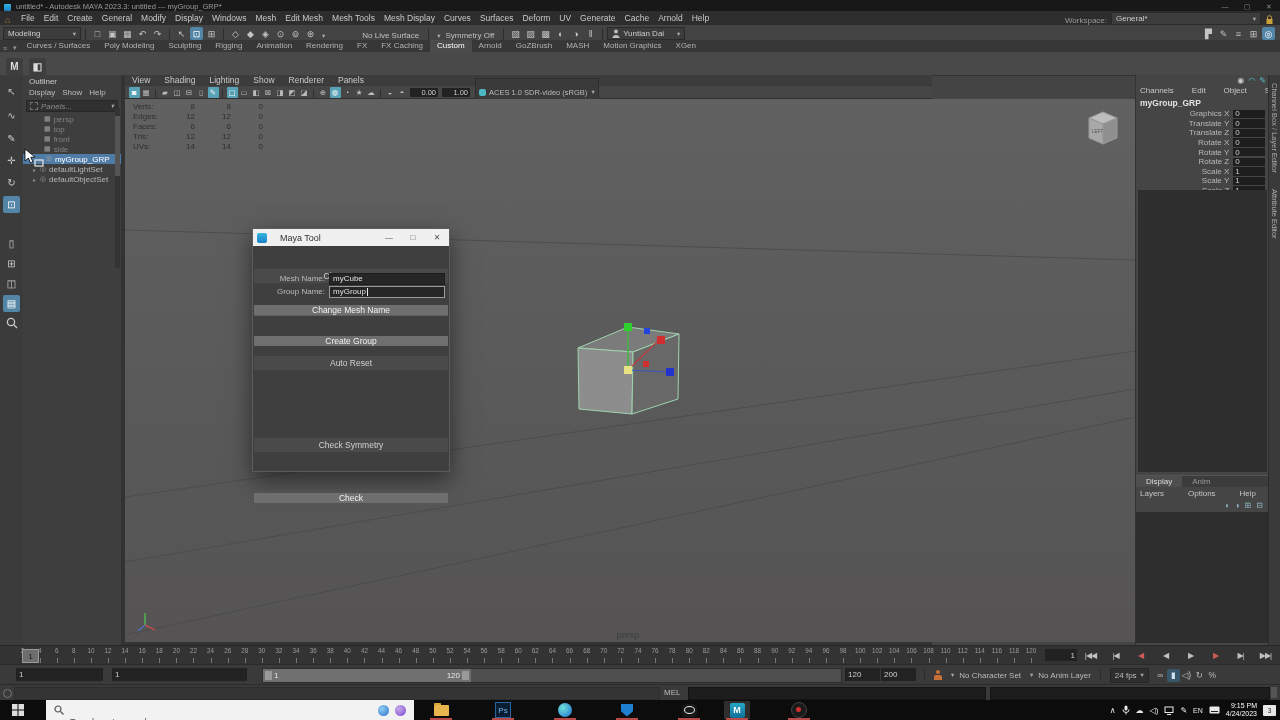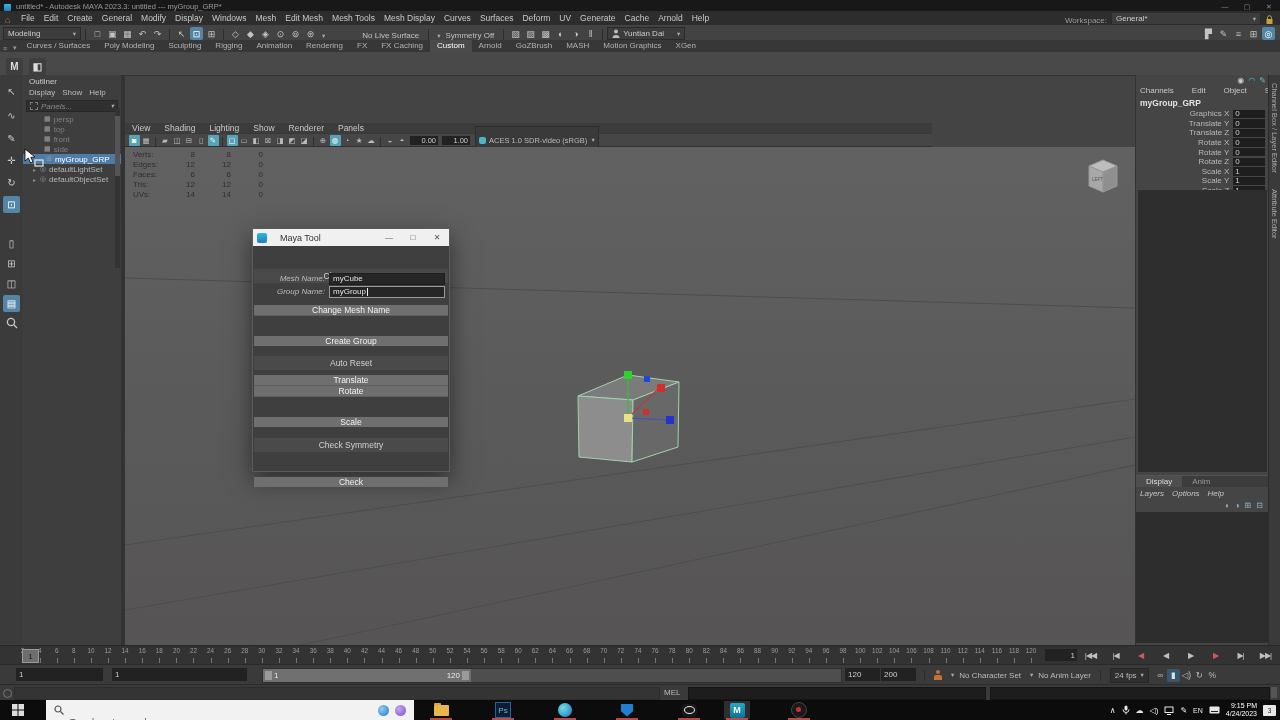--- a/index.html
+++ b/index.html
@@ -43,21 +43,21 @@
   .orow .oexp{width:7px;font-size:6px;color:#888;}
   .orow .oicn{font-size:7px;margin-right:3px;color:#9a9a9a;}
   .orow.t-cam{padding-left:14px;color:#808080;}
   .orow.t-set{padding-left:10px;color:#b5b5b5;}
   .orow.t-grp{padding-left:16px;}
   .orow.sel{background:#4f7ba7;color:#fff;}
   #oscroll{position:absolute;right:1px;top:33px;width:5px;height:160px;background:#333;}
   #oscroll i{position:absolute;left:0;top:8px;width:5px;height:60px;background:#555;}
   #osplit{left:121px;top:75px;width:4px;height:570px;background:#333;}
   
-  #viewport{left:125px;top:75px;width:807px;height:570px;background:#3c3c3c;margin-top:48px;}
+  #viewport{left:125px;top:75px;width:807px;height:570px;background:#3c3c3c;}
   #vpmenu{height:10px;display:flex;gap:14px;align-items:center;padding-left:7px;font-size:8.5px;color:#c9c9c9;background:#3c3c3c;}
   #vptools{height:12px;background:#464646;border-top:1px solid #393939;border-bottom:1px solid #2f2f2f;display:flex;align-items:center;padding-left:3px;font-size:7.5px;}
   .vico{width:11px;height:11px;display:inline-flex;align-items:center;justify-content:center;color:#bbb;margin:0 .5px;border-radius:1px;}
   .vico.on{background:#58a2b5;color:#fff;}
   .vico.isep{width:1px;height:9px;background:#2e2e2e;margin:0 3px;color:transparent;overflow:hidden;}
   .vfield{background:#222;color:#ccc;height:9px;min-width:24px;display:inline-flex;align-items:center;justify-content:flex-end;padding:0 2px;margin:0 2px;font-size:7.5px;}
   #vcspace{display:inline-flex;align-items:center;background:#3a3a3a;border:1px solid #2d2d2d;height:10px;padding:8px 3px;margin-left:3px;color:#bbb;}
   #vcspace .sw{width:7px;height:7px;background:#4db6c4;border-radius:2px;margin-right:3px;}
   #vpview{position:relative;width:1010px;height:543px;background:linear-gradient(#616161,#555353);overflow:hidden;}
   #hud{position:absolute;left:8px;top:2px;font-size:8px;color:#2e2e2e;}
@@ -68,21 +68,21 @@
   #persp{position:absolute;left:463px;top:531px;width:80px;text-align:center;font-size:9px;color:#3d3d3d;}
   #vpbottom{height:5px;background:#333;}
   
   #dlg{left:252px;top:228px;width:196px;height:242px;background:#3f3f3f;border:1px solid #5c5c5c;box-shadow:0 8px 22px rgba(0,0,0,.5);z-index:50;}
   #dlgtitle{height:17px;background:#f0f0f0;display:flex;align-items:center;font-size:9px;color:#333;gap:8px;}
   #dlgtitle .dico{width:10px;height:10px;background:linear-gradient(#35b6e0,#1b7fc4);border-radius:2px;margin:0 5px 0 4px;}
   #dlgtitle .dbtns{margin-left:auto;display:flex;}
   #dlgtitle .dwb{width:24px;text-align:center;color:#555;font-size:8px;}
   .dhdr{position:absolute;left:1px;right:1px;height:14px;background:#4a4a4a;display:flex;align-items:center;justify-content:center;font-size:8.5px;color:#d2d2d2;}
   .dfrow{position:absolute;left:0;right:4px;height:11px;display:flex;align-items:center;font-size:8px;color:#bbb;}
-  .dfrow label{width:72px;text-align:right;padding-right:4px;font-style:italic;}
+  .dfrow label{width:72px;text-align:right;padding-right:4px;}
   .dfield{flex:1;height:10px;background:#262626;border:1px solid #1d1d1d;display:flex;align-items:center;padding:0 3px;color:#e0e0e0;}
   .dfield.focus{border-color:#9a9a9a;}
   .dcaret{display:inline-block;width:1px;height:8px;background:#eee;margin-left:1px;}
   .dblock{position:absolute;left:1px;right:1px;display:flex;flex-direction:column;}
   .dbtn{flex:1;background:#6f6f6f;border-bottom:1px solid #5f5f5f;display:flex;align-items:center;justify-content:center;font-size:8.5px;color:#f2f2f2;}
   .dbtn:last-child{border-bottom:none;margin-top:20px;}
   
   #rpanel{left:1135px;top:75px;width:133px;height:570px;background:#454545;border-left:1px solid #333;font-size:8px;}
   #cbicons{position:absolute;right:3px;top:1px;display:flex;gap:4px;font-size:8px;}
   #cbicons .teal{color:#57b8c9;}
@@ -90,21 +90,21 @@
   #cbobj{position:absolute;left:4px;top:23px;font-weight:bold;color:#e2e2e2;font-size:8.5px;}
   #cbrows{position:absolute;left:0;top:34px;right:4px;}
   .cbrow{display:flex;align-items:center;height:9.6px;}
   .cbrow label{width:94px;text-align:right;padding-right:4px;color:#b9b9b9;}
   .cbrow .cbval{width:30px;height:8.5px;background:#1e1e1e;color:#ccc;padding-left:2px;display:flex;align-items:center;}
   #cbdark{position:absolute;left:2px;top:115px;right:2px;height:282px;background:#2e2e2e;}
   #lay{position:absolute;left:0;top:400px;right:0;}
   #laytabs{display:flex;height:11px;border-top:1px solid #555;background:#3c3c3c;}
   .laytab{padding:0 10px;line-height:11px;color:#999;}
   .laytab.on{background:#4e4e4e;color:#ddd;}
-  #laymenu{display:flex;gap:8px;padding:2px 4px;color:#c4c4c4;font-style:italic;}
+  #laymenu{display:flex;gap:24px;padding:2px 4px;color:#c4c4c4;}
   #layicons{display:flex;justify-content:flex-end;gap:5px;padding:1px 6px 2px;color:#8fb9c4;font-size:8px;}
   #laylist{height:131px;background:#2d2d2d;}
   #sidestrip{left:1268px;top:75px;width:12px;height:570px;background:#3a3a3a;border-left:1px solid #2c2c2c;}
   .vtab{writing-mode:vertical-rl;font-size:7.5px;color:#aaa;padding:8px 1px;white-space:nowrap;}
   
   #time{left:0;top:645px;width:1280px;height:19px;background:#333;border-top:1px solid #272727;}
   #ticks{position:absolute;left:14px;top:0;width:1026px;height:19px;display:flex;}
   .tick{flex:1;position:relative;}
   .tick .tl{position:absolute;left:0;top:1px;width:100%;text-align:center;font-style:normal;font-size:6.3px;color:#9a9a9a;}
   .tick .tm{position:absolute;left:50%;bottom:2px;width:1px;height:5px;background:#777;}
@@ -655,27 +655,22 @@
       <span class="dfield focus">
           <span>myGroup</span>
           <i class="dcaret"></i>
         </span>
     </div>
     <div class="dblock" style="top:76px;height:27px;">
       <div class="dbtn">Change Mesh Name</div>
       <div class="dbtn">Create Group</div>
     </div>
     <div class="dhdr" style="top:127px;">Auto Reset</div>
-    <div class="dblock" style="top:146px;height:40px;">
-      <div class="dbtn">Translate</div>
-      <div class="dbtn">Rotate</div>
-      <div class="dbtn">Scale</div>
-    </div>
     <div class="dhdr" style="top:209px;text-align:center;">Check Symmetry</div>
-    <div class="dblock" style="top:228px;height:14px;">
+    <div class="dblock" style="top:244px;height:14px;">
       <div class="dbtn">Check</div>
     </div>
   </div>
 
   <div id="rpanel" class="abs">
     <div id="cbicons">
 
     <span>◉</span>
         <span class="teal">◠</span>
         <span class="teal">✎</span>

